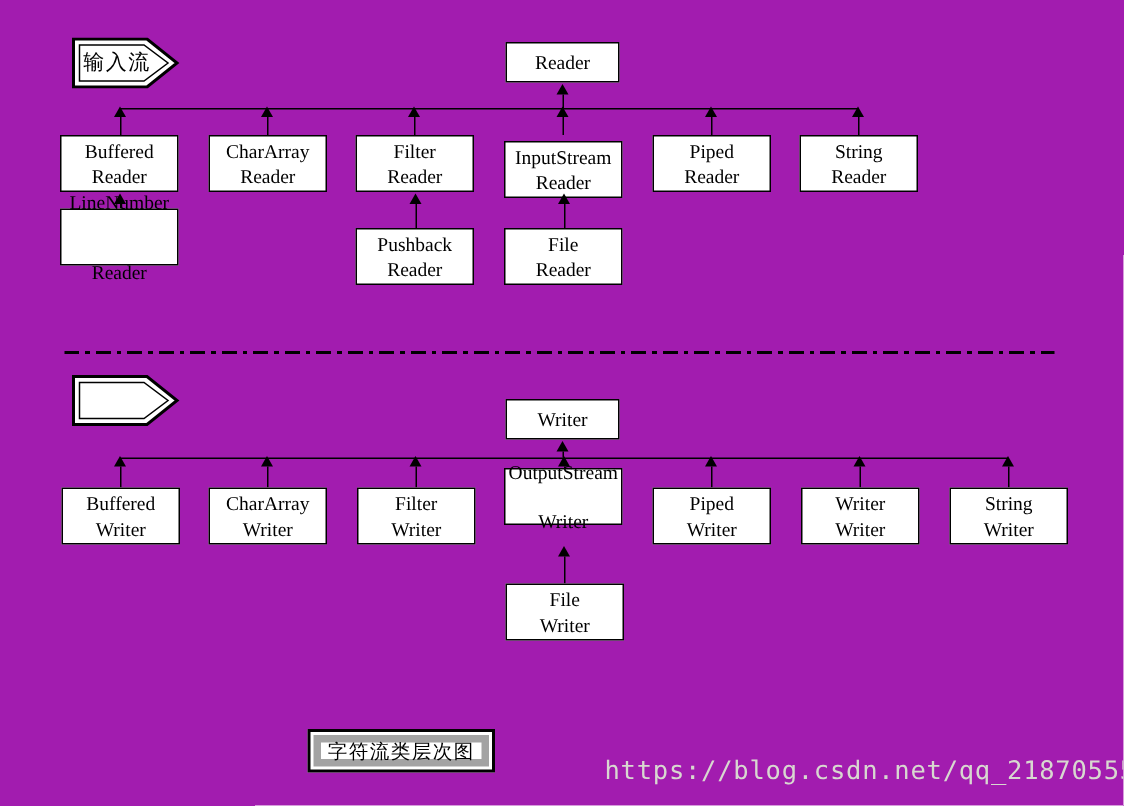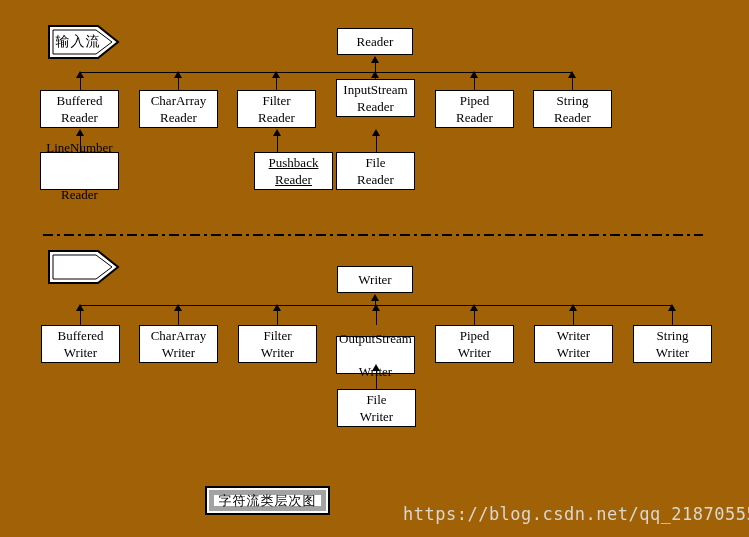--- a/index.html
+++ b/index.html
@@ -1,17 +1,17 @@
 <!DOCTYPE html>
 <html><head>
 <meta charset="utf-8">
 <style>
   html,body{margin:0;padding:0;background:#fff;}
   .canvas{
-    position:relative;width:749px;height:537px;background:#a16207;
+    position:relative;width:749px;height:537px;background:#a21caf;
     font-family:"Liberation Serif","DejaVu Serif",serif;color:#000;
     overflow:hidden;
   }
   
   .box{
     position:absolute;background:#fff;border:1px solid #000;
     box-sizing:border-box;display:flex;flex-direction:column;
     align-items:center;justify-content:center;text-align:center;
     font-size:13px;line-height:17px;
   }
@@ -97,45 +97,45 @@
     <span>Reader</span>
   </div>
   <div class="box box2" style="left:139px;top:90px;">
     <span>CharArray</span>
     <span>Reader</span>
   </div>
   <div class="box box2" style="left:237px;top:90px;">
     <span>Filter</span>
     <span>Reader</span>
   </div>
-  <div class="box box2" style="left:336px;top:79px;">
+  <div class="box box2" style="left:336px;top:94px;">
     <span>InputStream</span>
     <span>Reader</span>
   </div>
   <div class="box box2" style="left:435px;top:90px;">
     <span>Piped</span>
     <span>Reader</span>
   </div>
   <div class="box box2" style="left:533px;top:90px;">
     <span>String</span>
     <span>Reader</span>
   </div>
 
   <div class="arrow-up" style="left:76px;top:129px;"></div>
   <div class="vline" style="left:80px;top:136px;height:16px;"></div>
   <div class="arrow-up" style="left:273px;top:129px;"></div>
   <div class="vline" style="left:277px;top:136px;height:16px;"></div>
   <div class="arrow-up" style="left:372px;top:129px;"></div>
   <div class="vline" style="left:376px;top:136px;height:16px;"></div>
 
-  <div class="box box2" style="left:40px;top:152px;gap:30px;">
+  <div class="box box2" style="left:40px;top:139px;gap:30px;">
     <span>LineNumber</span>
     <span>Reader</span>
   </div>
-  <div class="box box2" style="left:254px;top:152px;text-decoration:underline;">
+  <div class="box box2" style="left:237px;top:152px;">
     <span>Pushback</span>
     <span>Reader</span>
   </div>
   <div class="box box2" style="left:336px;top:152px;">
     <span>File</span>
     <span>Reader</span>
   </div>
 
   <div class="divider" style="left:43px;top:234px;width:660px;"></div>
 
@@ -175,21 +175,21 @@
     <span>Writer</span>
   </div>
   <div class="box box2" style="left:139px;top:325px;">
     <span>CharArray</span>
     <span>Writer</span>
   </div>
   <div class="box box2" style="left:238px;top:325px;">
     <span>Filter</span>
     <span>Writer</span>
   </div>
-  <div class="box box2" style="left:336px;top:336px;gap:16px;">
+  <div class="box box2" style="left:336px;top:312px;gap:16px;">
     <span>OutputStream</span>
     <span>Writer</span>
   </div>
   <div class="box box2" style="left:435px;top:325px;">
     <span>Piped</span>
     <span>Writer</span>
   </div>
   <div class="box box2" style="left:534px;top:325px;">
     <span>Writer</span>
     <span>Writer</span>

